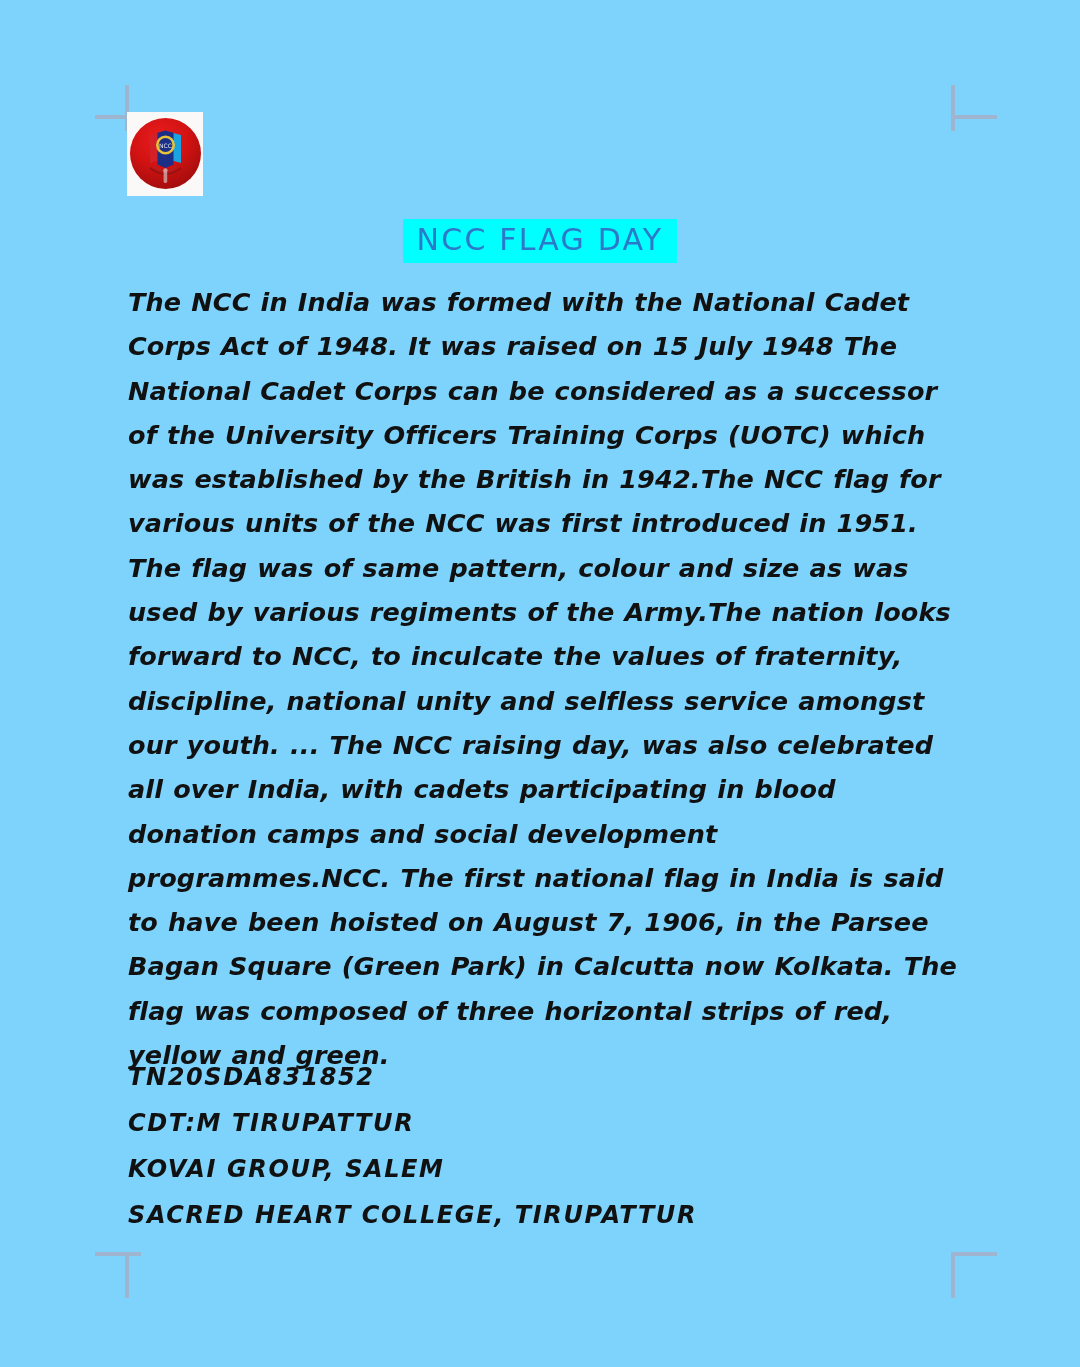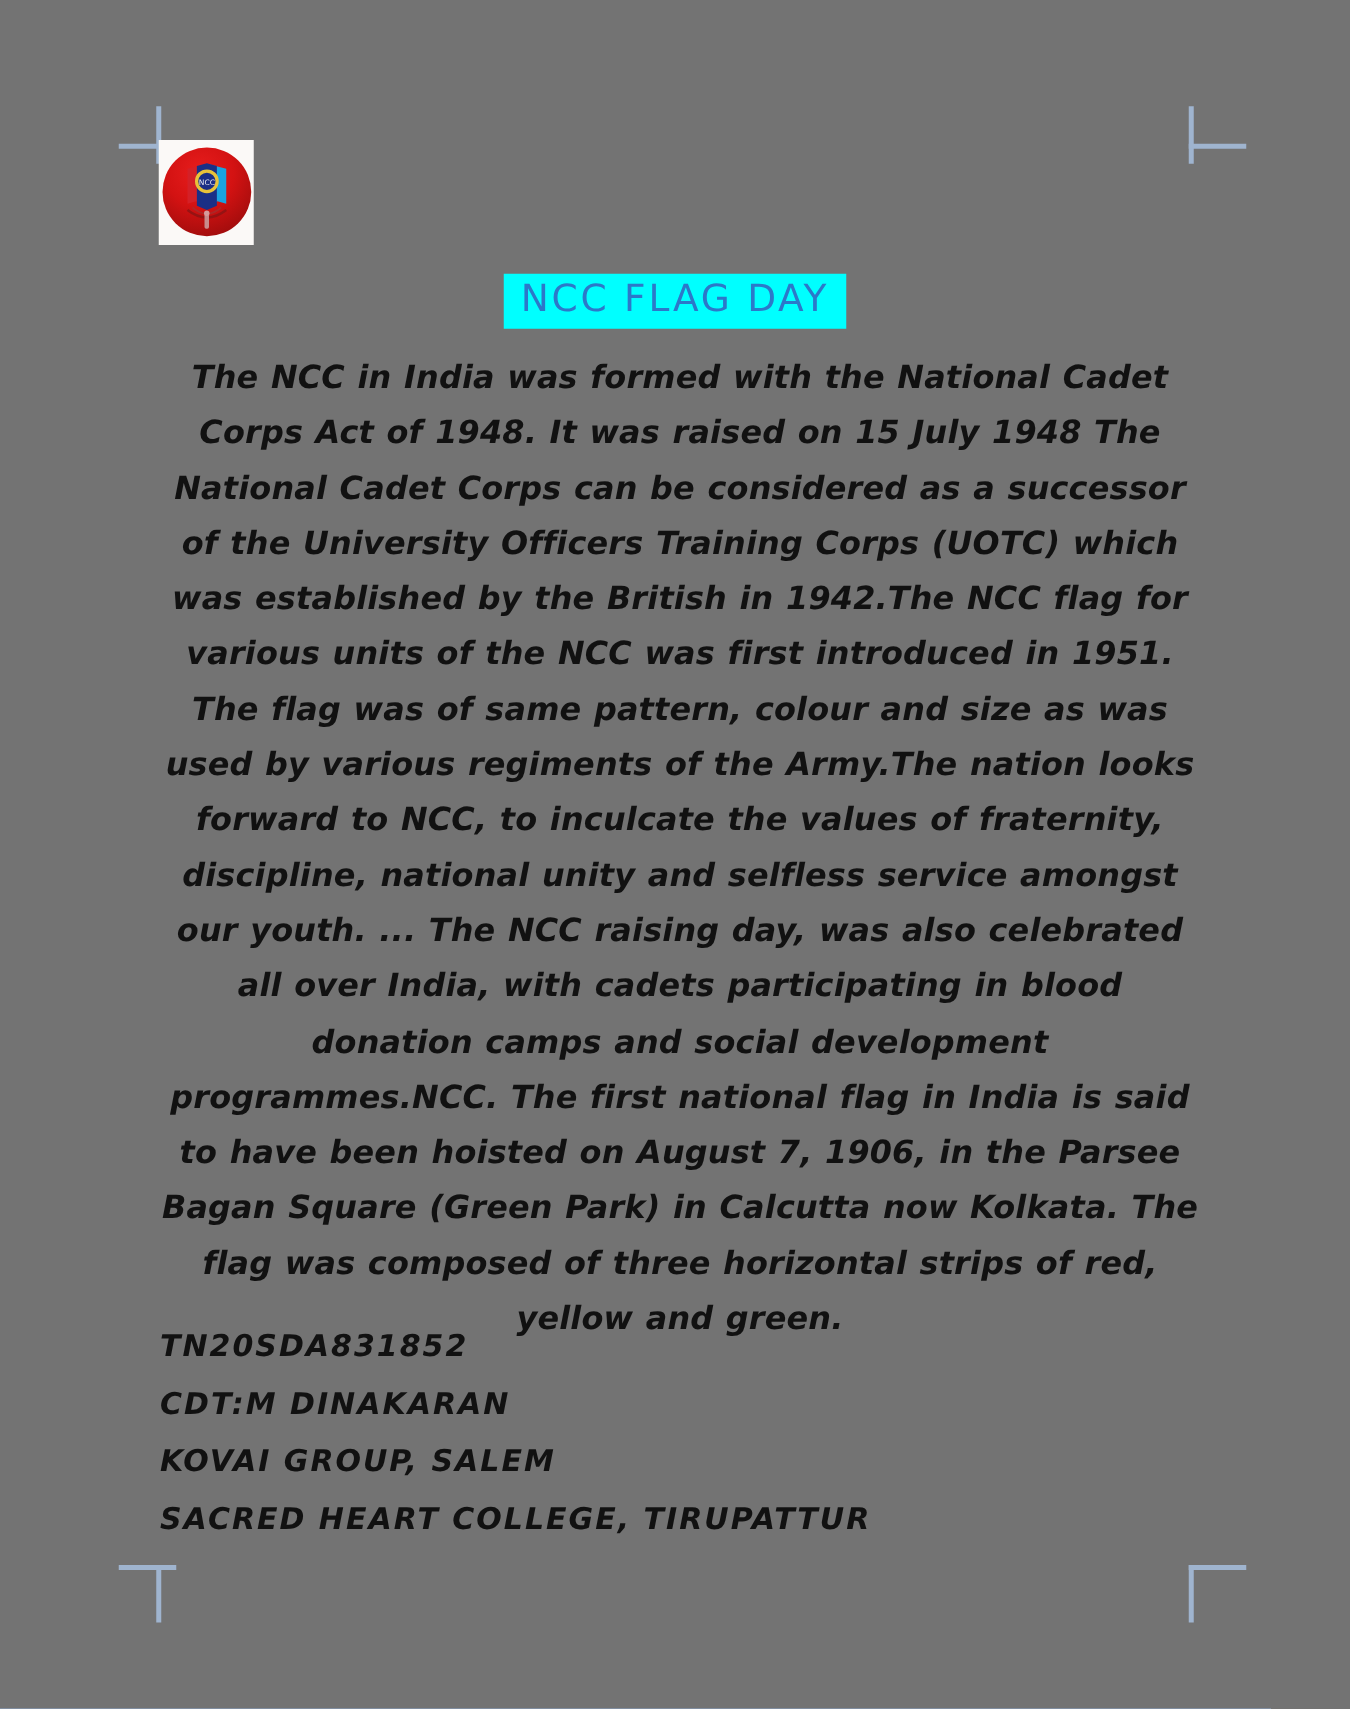--- a/index.html
+++ b/index.html
@@ -11,21 +11,21 @@
     height: 1367px;
     background: #9bc4fc;
     font-family: "DejaVu Sans", sans-serif;
     overflow: hidden;
   }
 
   #page {
     position: relative;
     width: 1080px;
     height: 1367px;
-    background: #737373;
+    background: #7dd3fc;
   }
 
   
   .crop-mark {
     position: absolute;
     width: 46px;
     height: 46px;
     pointer-events: none;
   }
   .crop-mark .v,
@@ -103,21 +103,21 @@
     left: 128px;
     top: 280px;
     width: 832px;
     color: #111111;
     font-family: "DejaVu Sans", sans-serif;
     font-size: 25.5px;
     font-weight: 600;
     font-style: italic;
     line-height: 44.3px;
     letter-spacing: 0.15px;
-    text-align: center;
+    text-align: left;
     word-spacing: 1px;
   }
 
   
   #signature {
     position: absolute;
     left: 128px;
     top: 1054px;
     width: 840px;
     color: #111111;
@@ -174,18 +174,18 @@
   </div>
 
   <div id="title-wrap">
     <span id="title">NCC FLAG DAY</span>
   </div>
 
   <div id="body-text">The NCC in India was formed with the National Cadet Corps Act of 1948. It was raised on 15 July 1948 The National Cadet Corps can be considered as a successor of the University Officers Training Corps (UOTC) which was established by the British in 1942.The NCC flag for various units of the NCC was first introduced in 1951. The flag was of same pattern, colour and size as was used by various regiments of the Army.The nation looks forward to NCC, to inculcate the values of fraternity, discipline, national unity and selfless service amongst our youth. ... The NCC raising day, was also celebrated all over India, with cadets participating in blood donation camps and social development programmes.NCC. The first national flag in India is said to have been hoisted on August 7, 1906, in the Parsee Bagan Square (Green Park) in Calcutta now Kolkata. The flag was composed of three horizontal strips of red, yellow and green.</div>
 
   <div id="signature">
     <div>TN20SDA831852</div>
-    <div>CDT:M DINAKARAN</div>
+    <div>CDT:M TIRUPATTUR</div>
     <div>KOVAI GROUP, SALEM</div>
     <div>SACRED HEART COLLEGE, TIRUPATTUR</div>
   </div>
 
 </div>
 
 </body></html>

